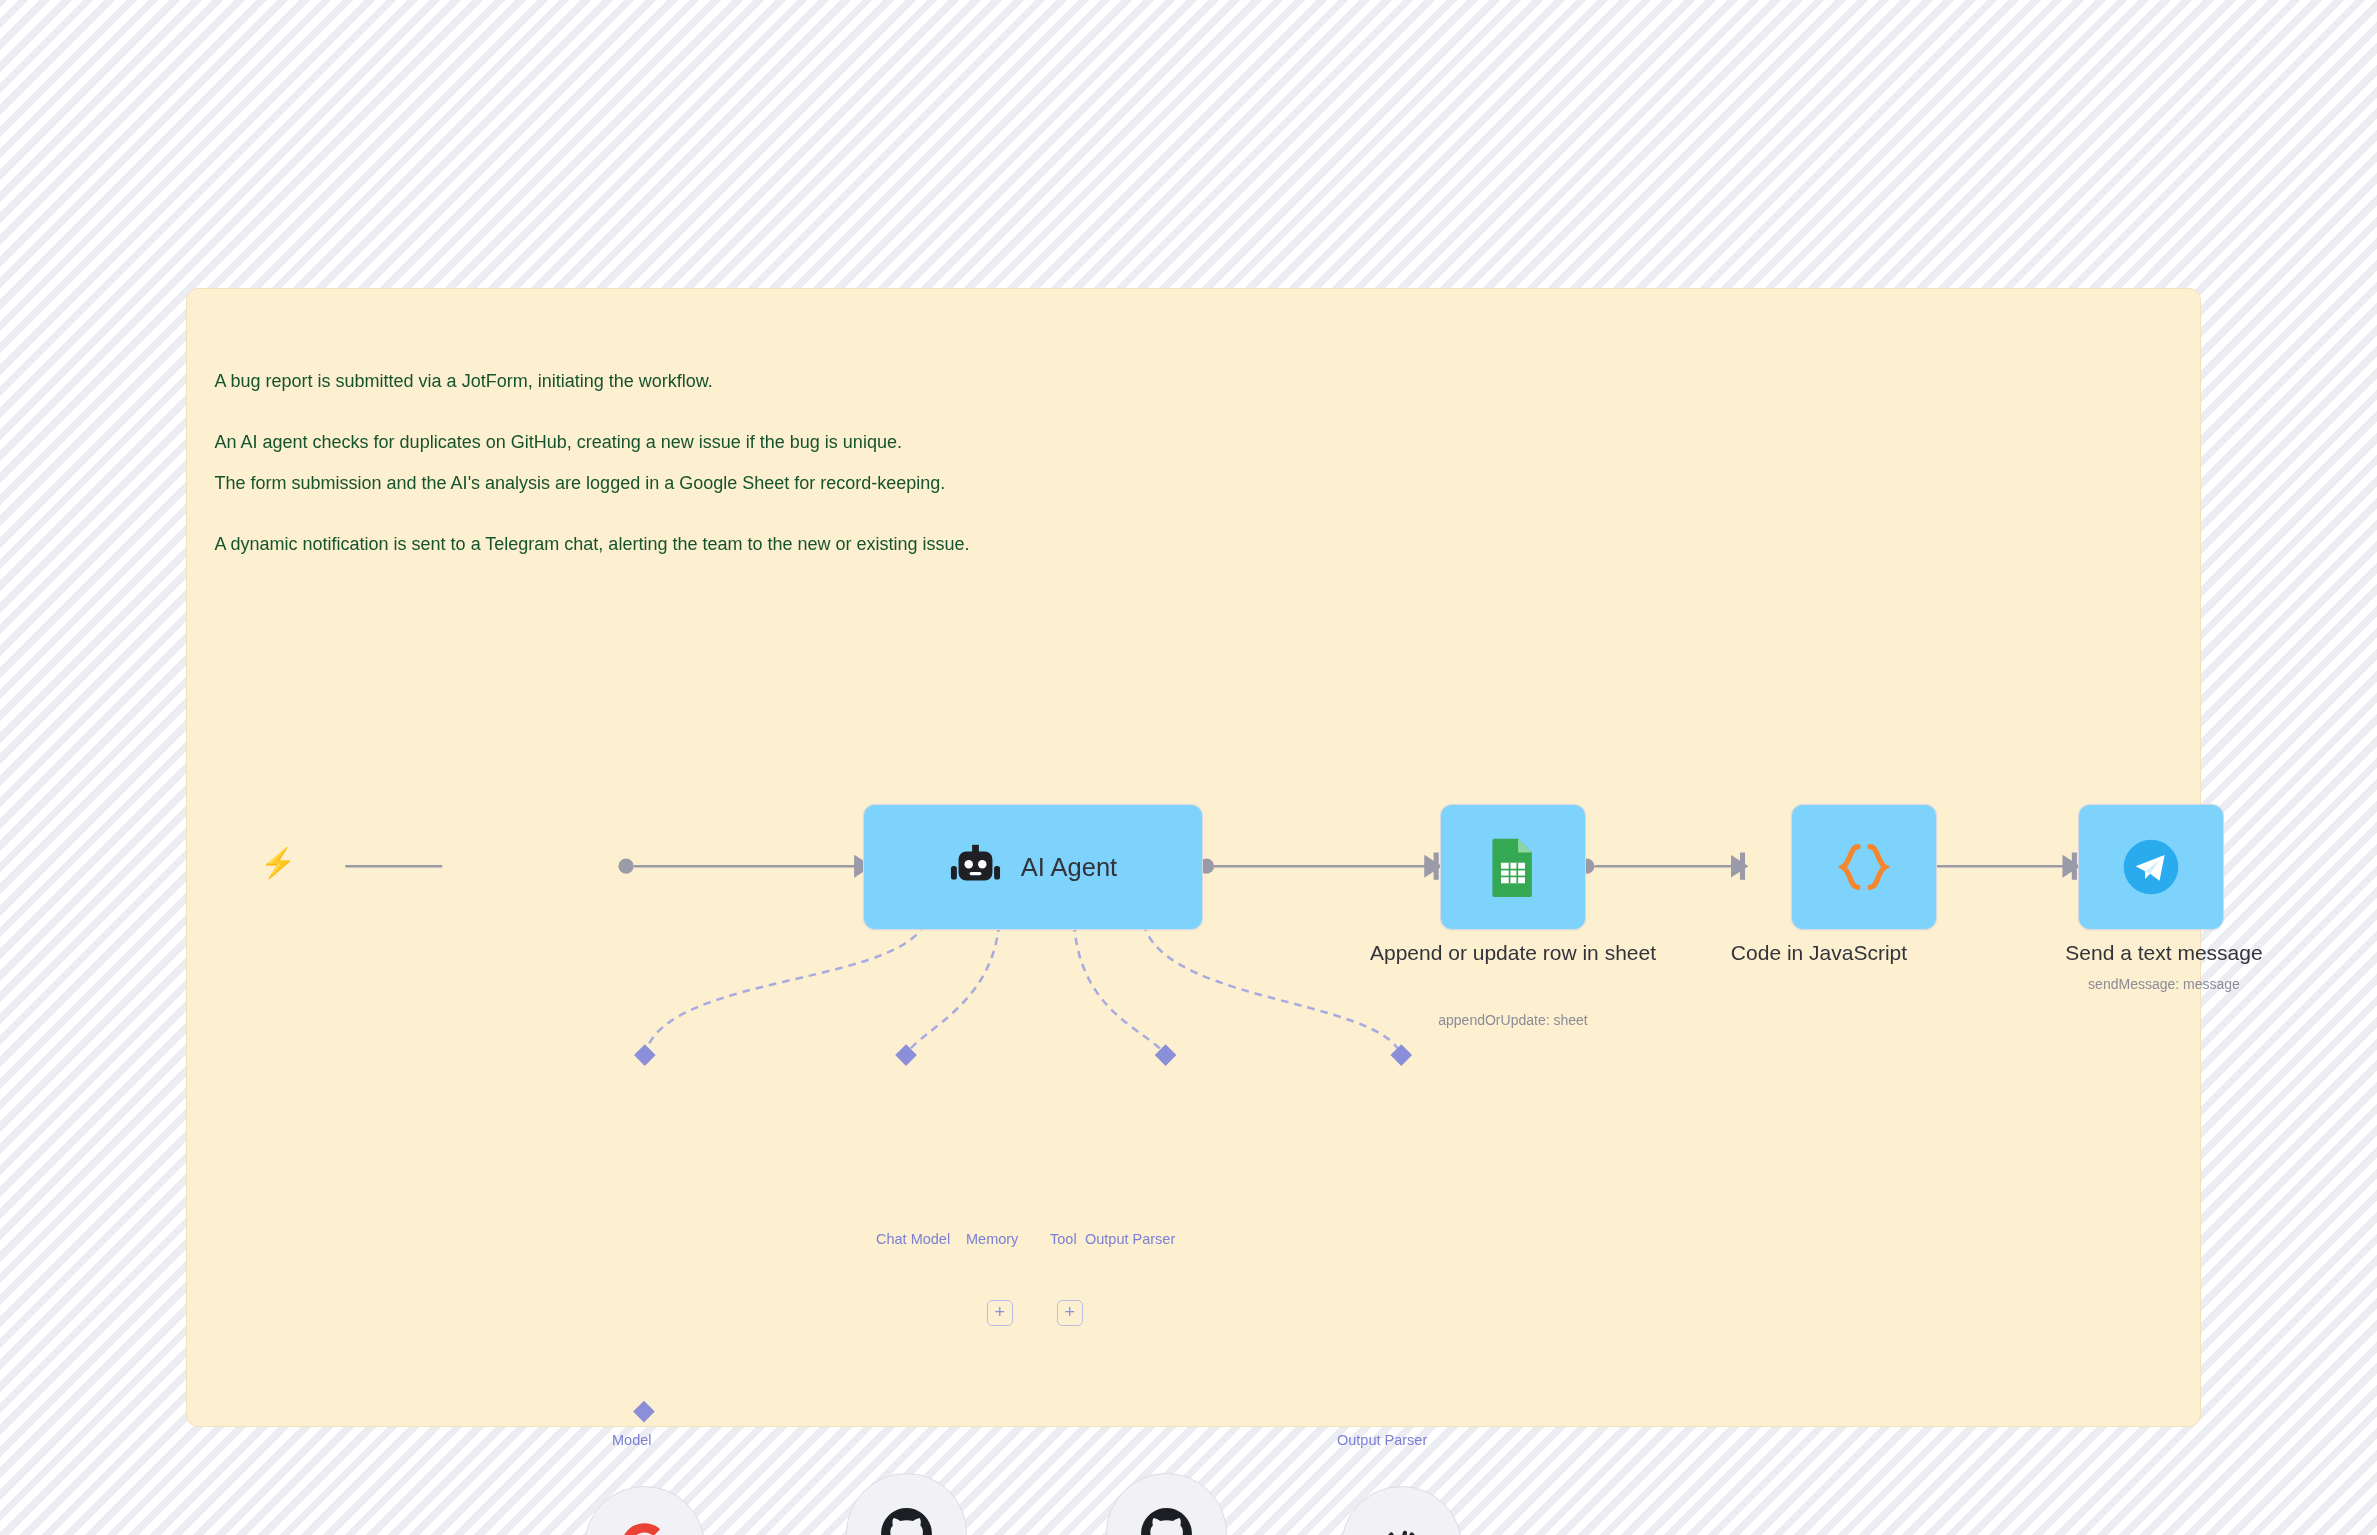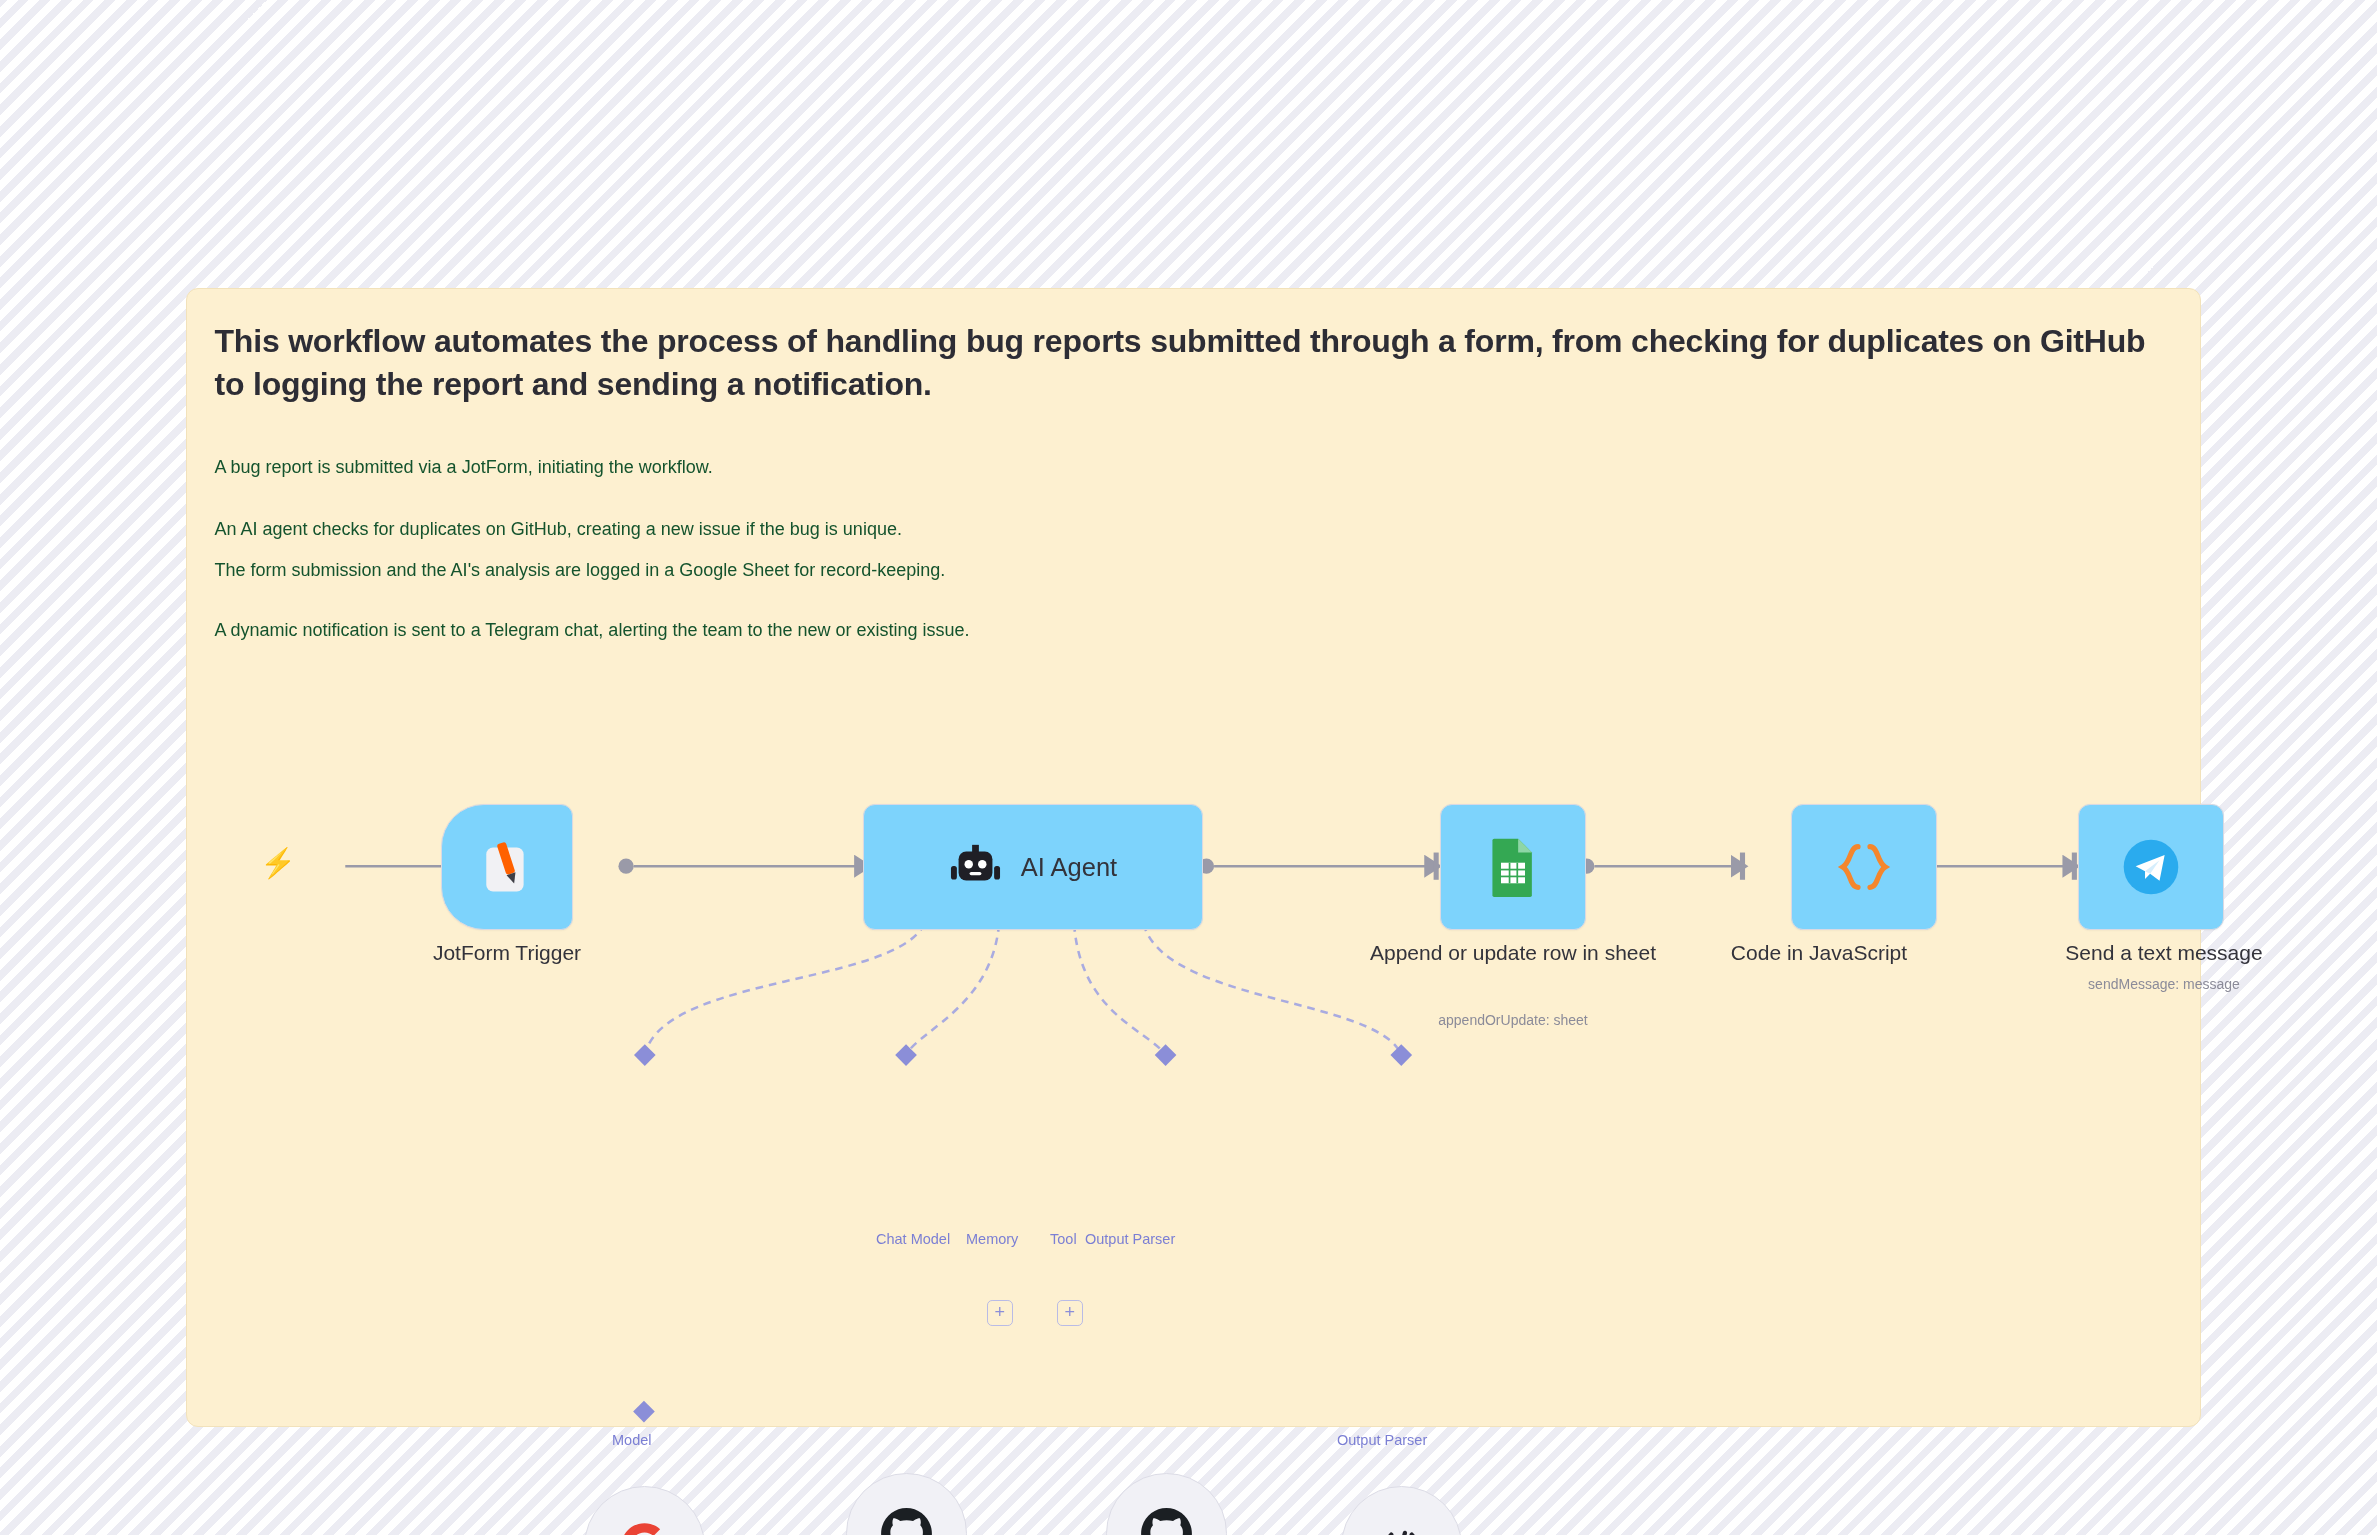--- a/index.html
+++ b/index.html
@@ -149,21 +149,20 @@
 
   .ai-agent-title {
     font-size: 25.5px;
     color: #33333b;
   }
 </style>
 </head>
 <body>
 
 <div class="note-card">
-  <div class="note-title">This workflow automates the process of handling bug reports submitted through a form, from checking for duplicates on GitHub to logging the report and sending a notification.</div>
   <p class="note-para p1">A bug report is submitted via a JotForm, initiating the workflow.</p>
   <p class="note-para p2">An AI agent checks for duplicates on GitHub, creating a new issue if the bug is unique.</p>
   <p class="note-para p3">The form submission and the AI's analysis are logged in a Google Sheet for record-keeping.</p>
   <p class="note-para p4">A dynamic notification is sent to a Telegram chat, alerting the team to the new or existing issue.</p>
 
   <div class="flow">
     <svg width="2015" height="1139" xmlns="http://www.w3.org/2000/svg" viewBox="0 0 2368 1338">
       <defs>
         <marker id="arrow" markerWidth="9" markerHeight="9" refX="2" refY="4.5" orient="auto">
           <path d="M0,0 L0,9 L7,4.5 z" fill="#9a9aa8"></path>
@@ -204,32 +203,20 @@
         <rect x="529" y="891" width="18" height="18" transform="rotate(45 538 900)"></rect>
         <rect x="836" y="891" width="18" height="18" transform="rotate(45 845 900)"></rect>
         <rect x="1141" y="891" width="18" height="18" transform="rotate(45 1150 900)"></rect>
         <rect x="1418" y="891" width="18" height="18" transform="rotate(45 1427 900)"></rect>
       </g>
     </svg>
 
     <div class="bolt" style="left:73px; top:560px;">⚡</div>
   </div>
 
-  <div class="node" style="left:254px; top:515px; width:132px; height:126px;">
-    <div class="node-box trigger-box" style="width:132px;height:126px;">
-      <svg width="53" height="56" viewBox="0 0 62 66" xmlns="http://www.w3.org/2000/svg">
-        <rect x="6" y="10" width="44" height="52" rx="8" fill="#f1f1f4"></rect>
-        <g transform="rotate(-18 30 30)">
-          <rect x="26" y="4" width="11" height="38" rx="3" fill="#ff6100"></rect>
-          <path d="M26,42 L37,42 L31.5,54 Z" fill="#3f3f46"></path>
-        </g>
-      </svg>
-    </div>
-    <div class="node-label" style="top:136px;">JotForm Trigger</div>
-  </div>
 
   <div class="node" style="left:676px; top:515px; width:340px; height:126px;">
     <div class="node-box" style="width:340px;height:126px;gap:19px;">
       <span>
         <svg width="53" height="44" viewBox="0 0 62 52" xmlns="http://www.w3.org/2000/svg">
           <rect x="2" y="26" width="7" height="16" rx="3" fill="#1f1f26"></rect>
           <rect x="53" y="26" width="7" height="16" rx="3" fill="#1f1f26"></rect>
           <rect x="27" y="1" width="8" height="9" fill="#1f1f26"></rect>
           <rect x="11" y="9" width="40" height="34" rx="9" fill="#1f1f26"></rect>
           <circle cx="23" cy="24" r="5" fill="#ffffff"></circle>

